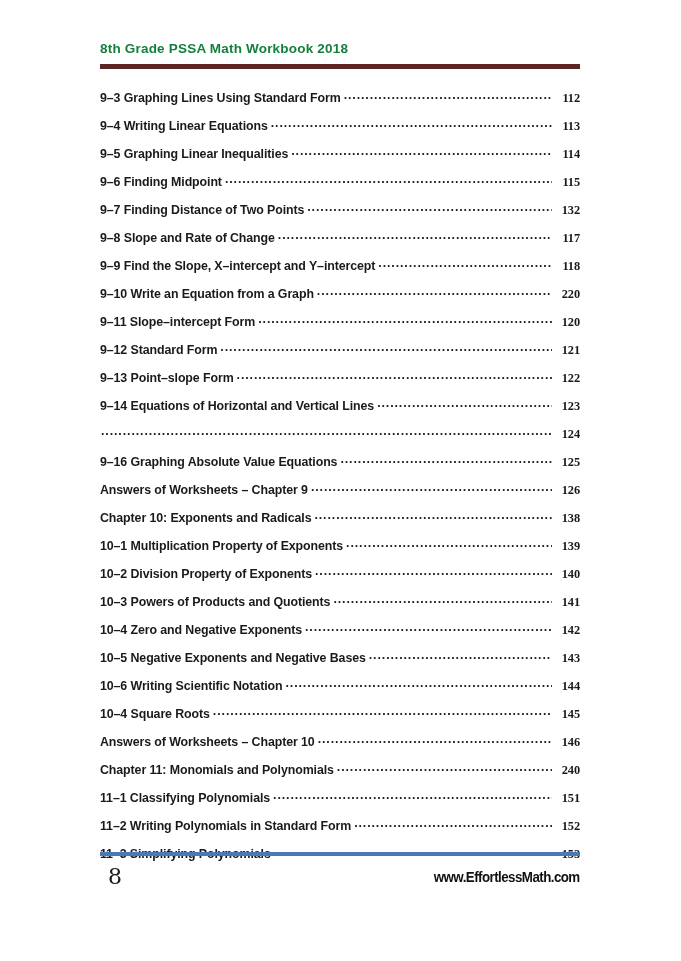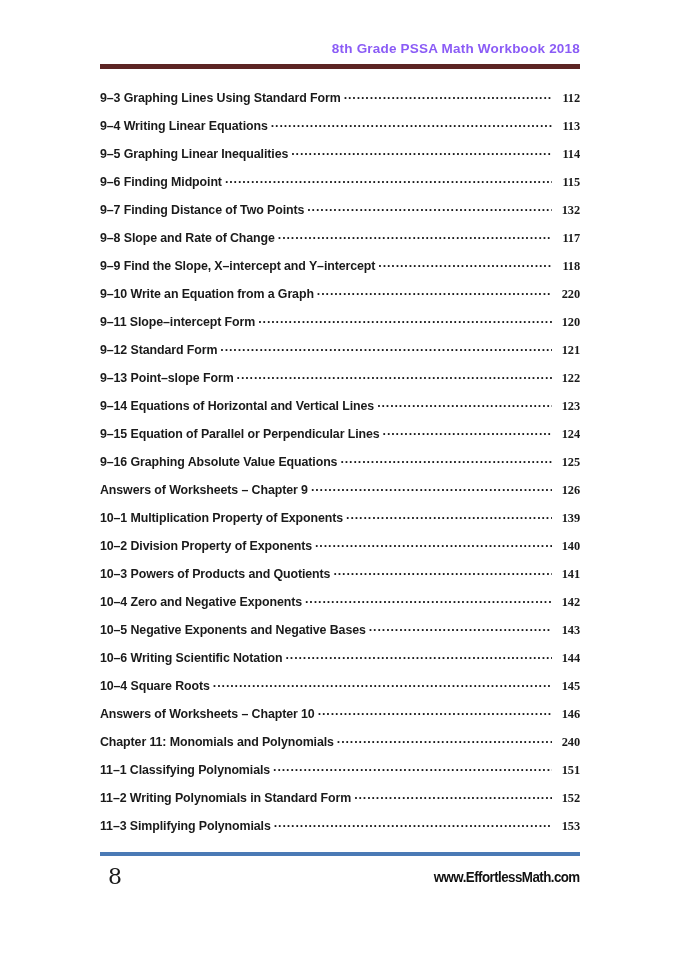--- a/index.html
+++ b/index.html
@@ -23,26 +23,26 @@
   }
 
   
   .page-header {
     position: absolute;
     left: 100px;
     top: 40px;
     width: 480px;
   }
   .header-title {
-    text-align: right;
+    text-align: left;
     font-size: 13.5px;
     font-weight: bold;
     letter-spacing: 0.2px;
     line-height: 18px;
-    color: #8b5cf6;
+    color: #15803d;
     white-space: nowrap;
   }
   .header-rule {
     margin-top: 6px;
     height: 5px;
     width: 480px;
     background: #5c2423;
   }
 
   
@@ -197,33 +197,37 @@
         <span class="toc-title">9–13 Point–slope Form</span>
         <span class="toc-leader"></span>
         <span class="toc-page">122</span>
       </div>
       <div class="toc-entry">
         <span class="toc-title">9–14 Equations of Horizontal and Vertical Lines</span>
         <span class="toc-leader"></span>
         <span class="toc-page">123</span>
       </div>
       <div class="toc-entry">
-        <span class="toc-title">9–15 Equation of Parallel or Perpendicular Lines</span>
         <span class="toc-leader"></span>
         <span class="toc-page">124</span>
       </div>
       <div class="toc-entry">
         <span class="toc-title">9–16 Graphing Absolute Value Equations</span>
         <span class="toc-leader"></span>
         <span class="toc-page">125</span>
       </div>
       <div class="toc-entry">
         <span class="toc-title">Answers of Worksheets – Chapter 9</span>
         <span class="toc-leader"></span>
         <span class="toc-page">126</span>
+      </div>
+      <div class="toc-entry">
+        <span class="toc-title">Chapter 10: Exponents and Radicals</span>
+        <span class="toc-leader"></span>
+        <span class="toc-page">138</span>
       </div>
       <div class="toc-entry">
         <span class="toc-title">10–1 Multiplication Property of Exponents</span>
         <span class="toc-leader"></span>
         <span class="toc-page">139</span>
       </div>
       <div class="toc-entry">
         <span class="toc-title">10–2 Division Property of Exponents</span>
         <span class="toc-leader"></span>
         <span class="toc-page">140</span>

